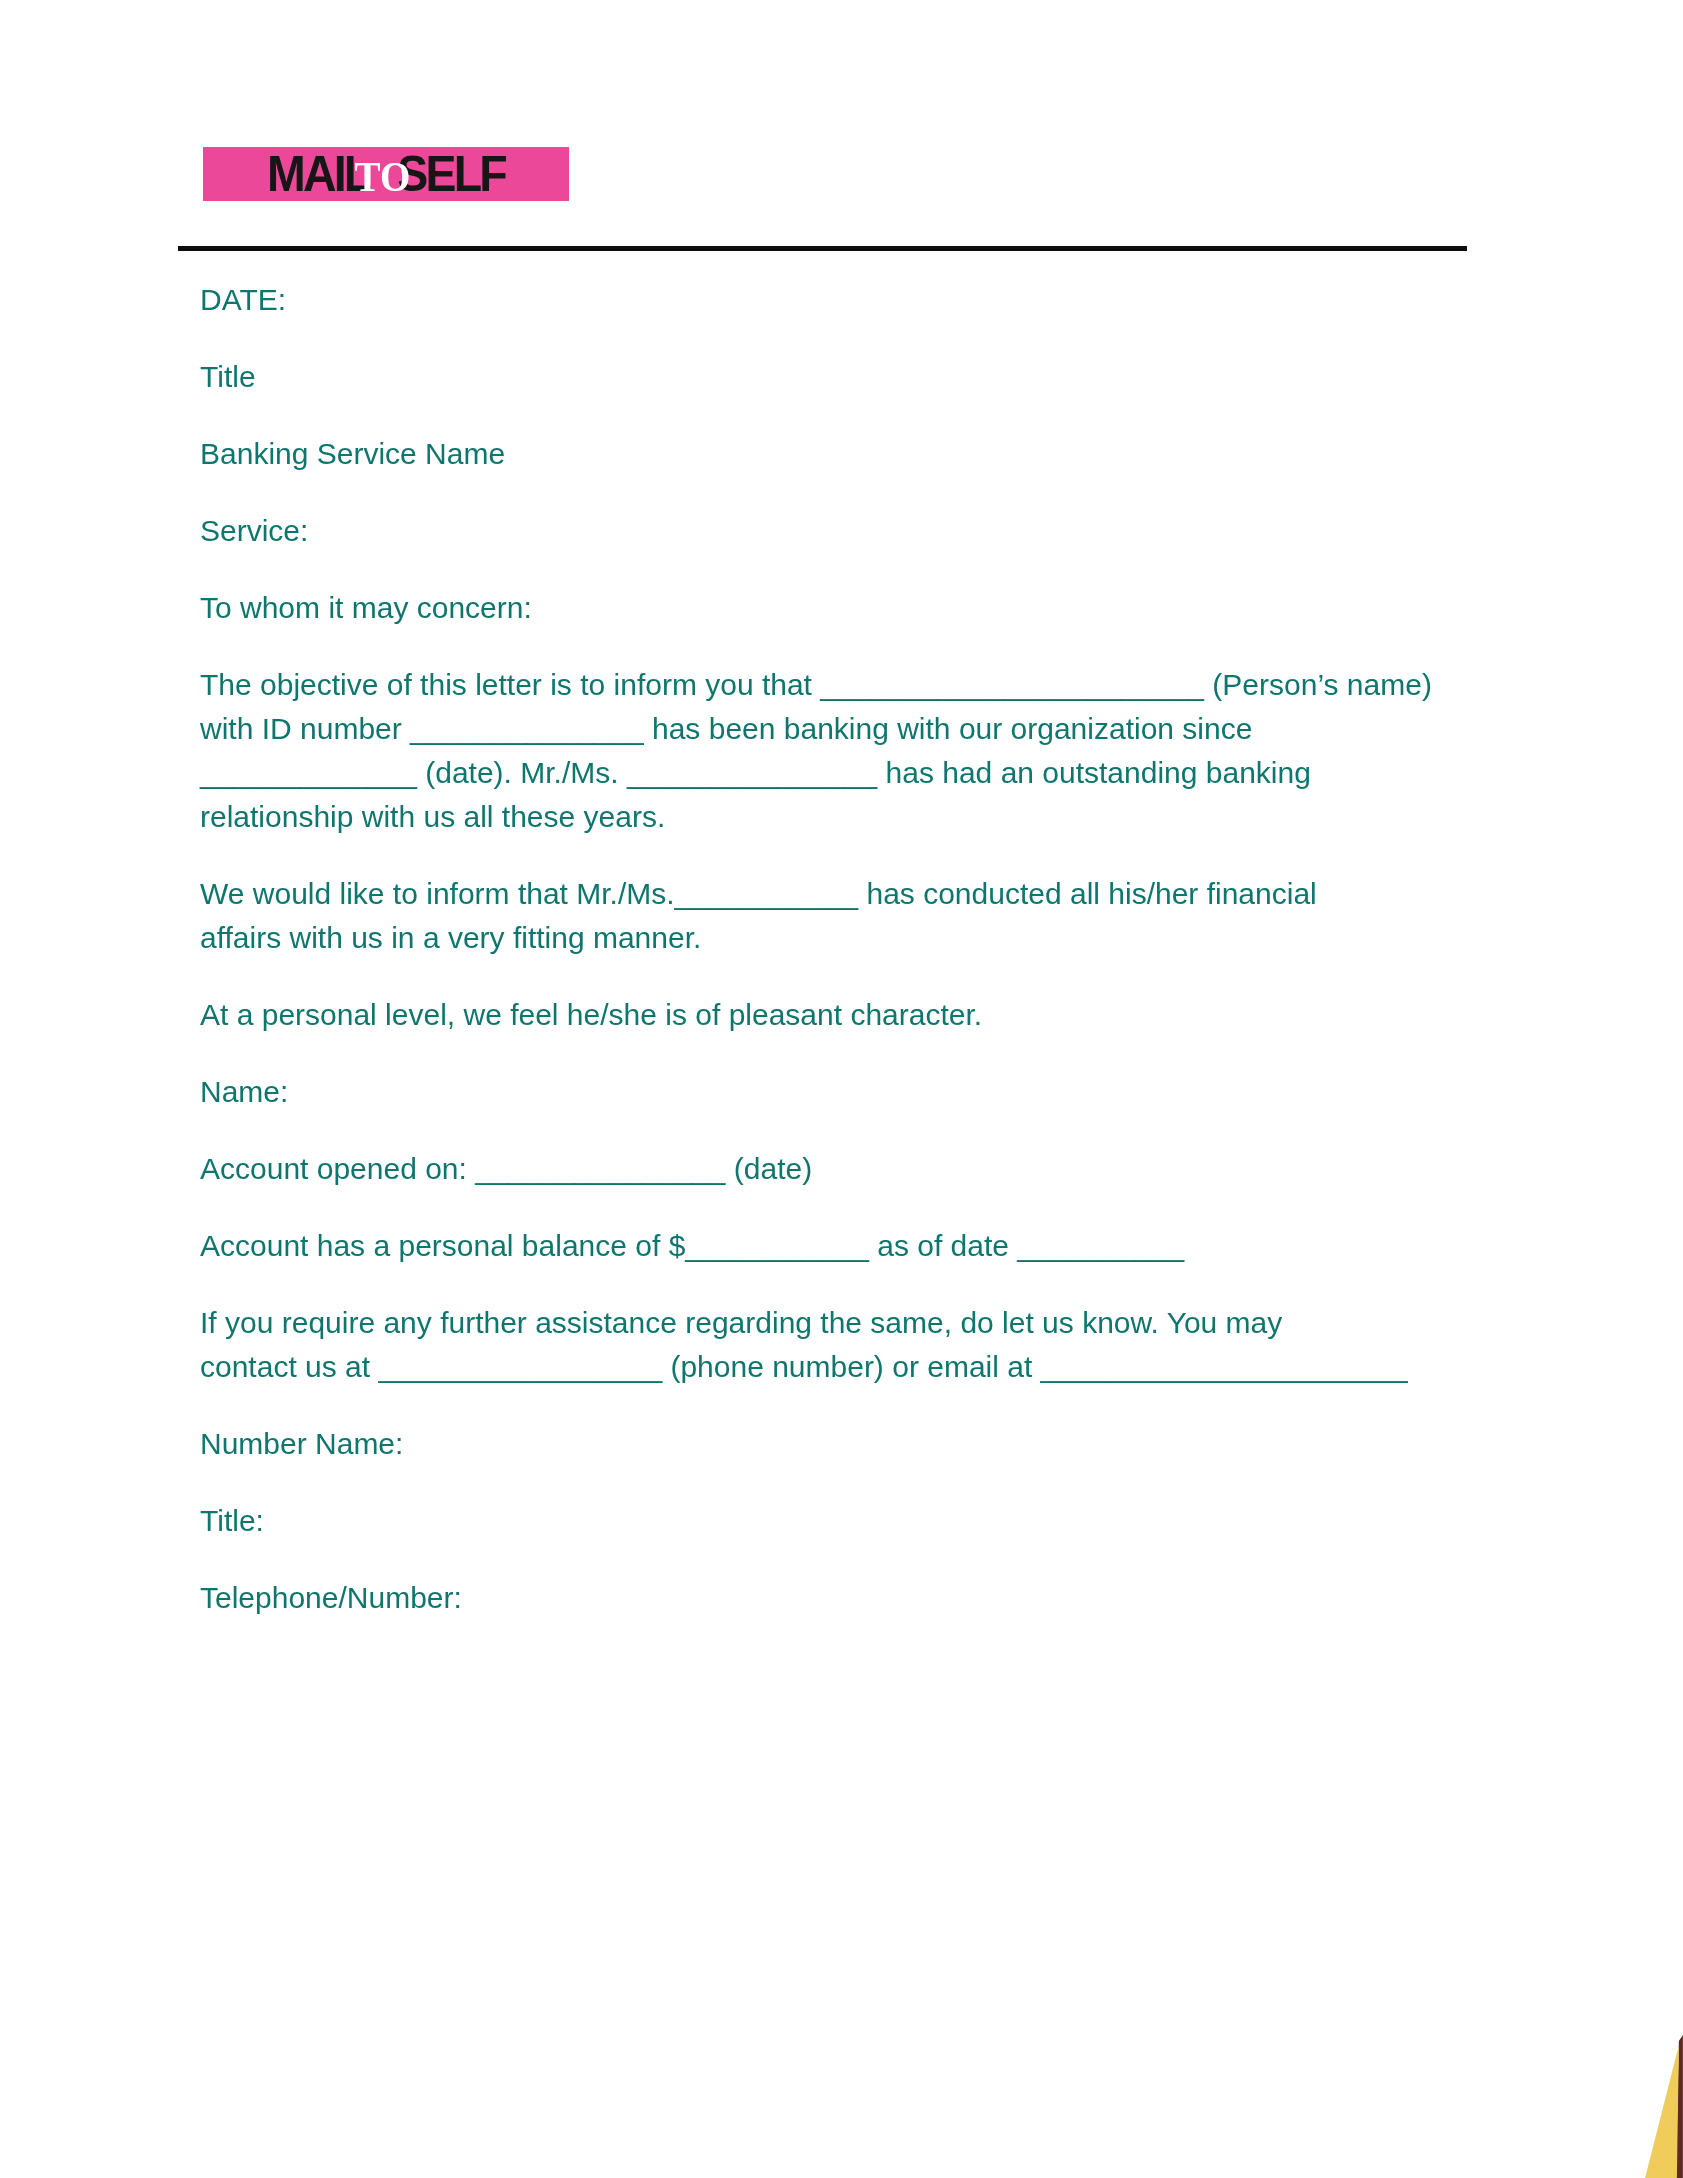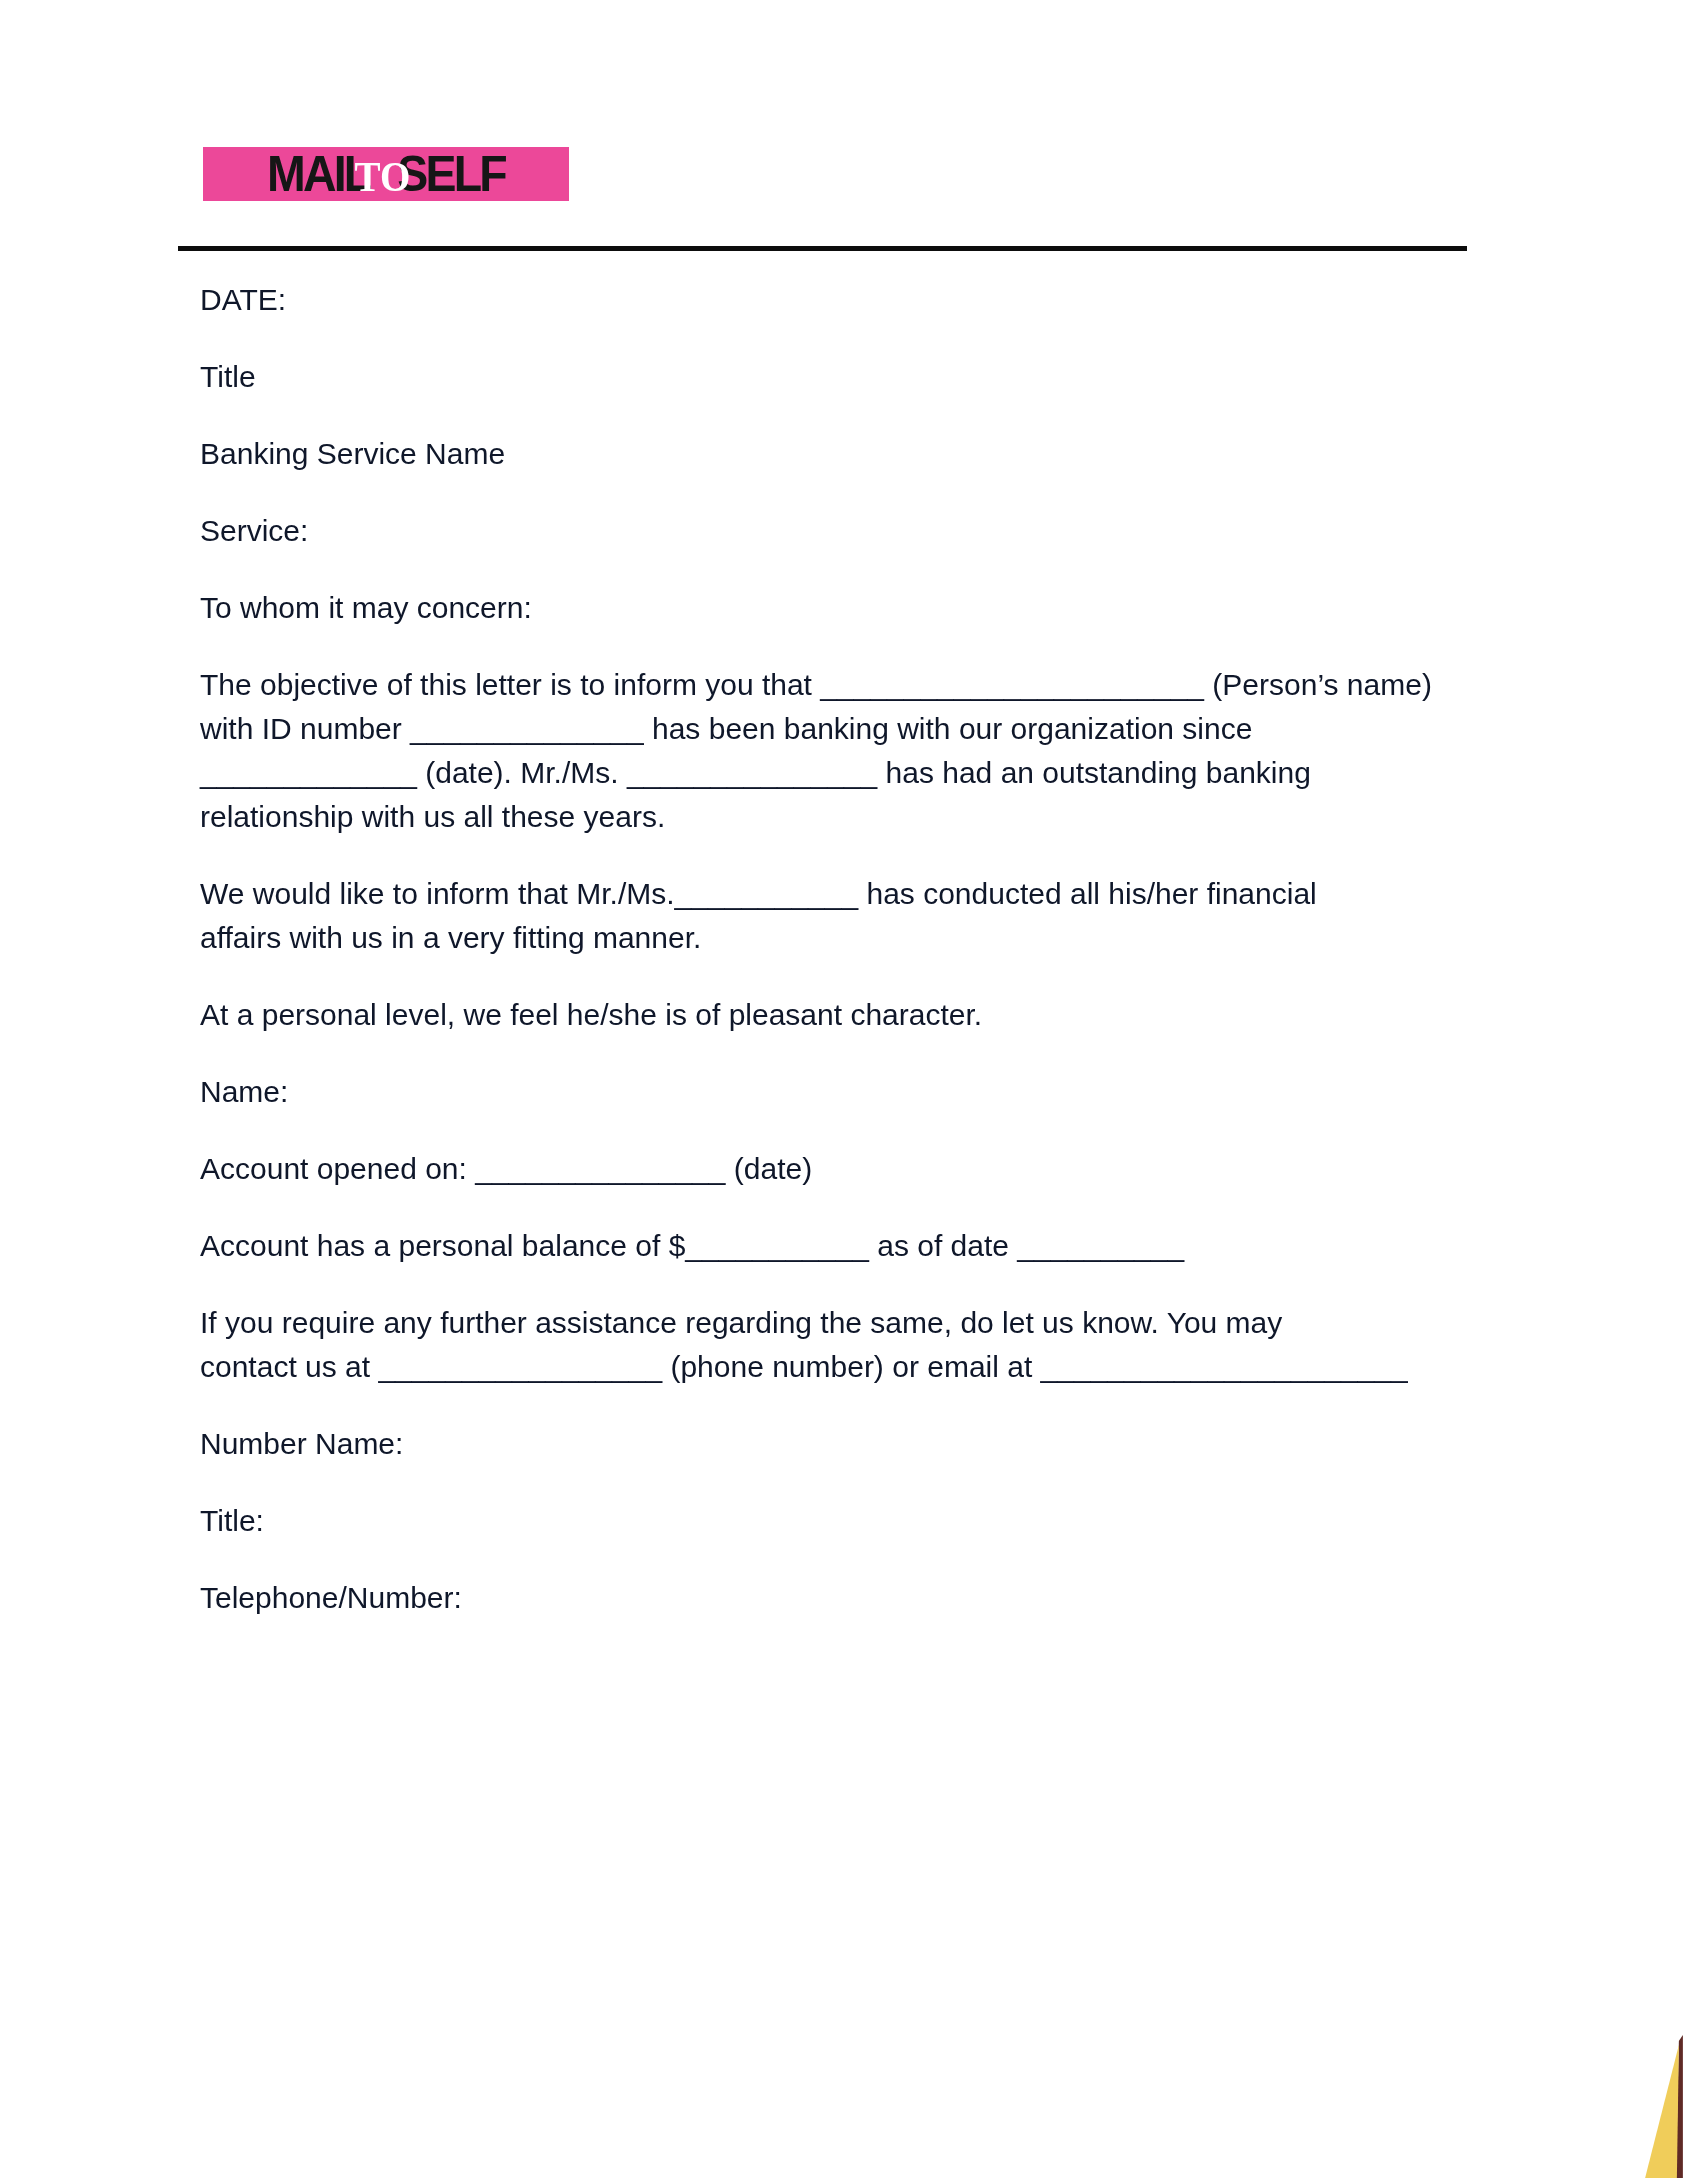--- a/index.html
+++ b/index.html
@@ -63,21 +63,21 @@
     height: 5px;
     background: #0d0d0d;
   }
 
   
   .letter {
     position: absolute;
     left: 200px;
     top: 278px;
     width: 1279px;
-    color: #0f172a;
+    color: #0f766e;
     font-size: 30px;
   }
   .para { margin: 0 0 33px 0; }
   .line {
     line-height: 44px;
     white-space: pre;
   }
 
   
   .corner {

